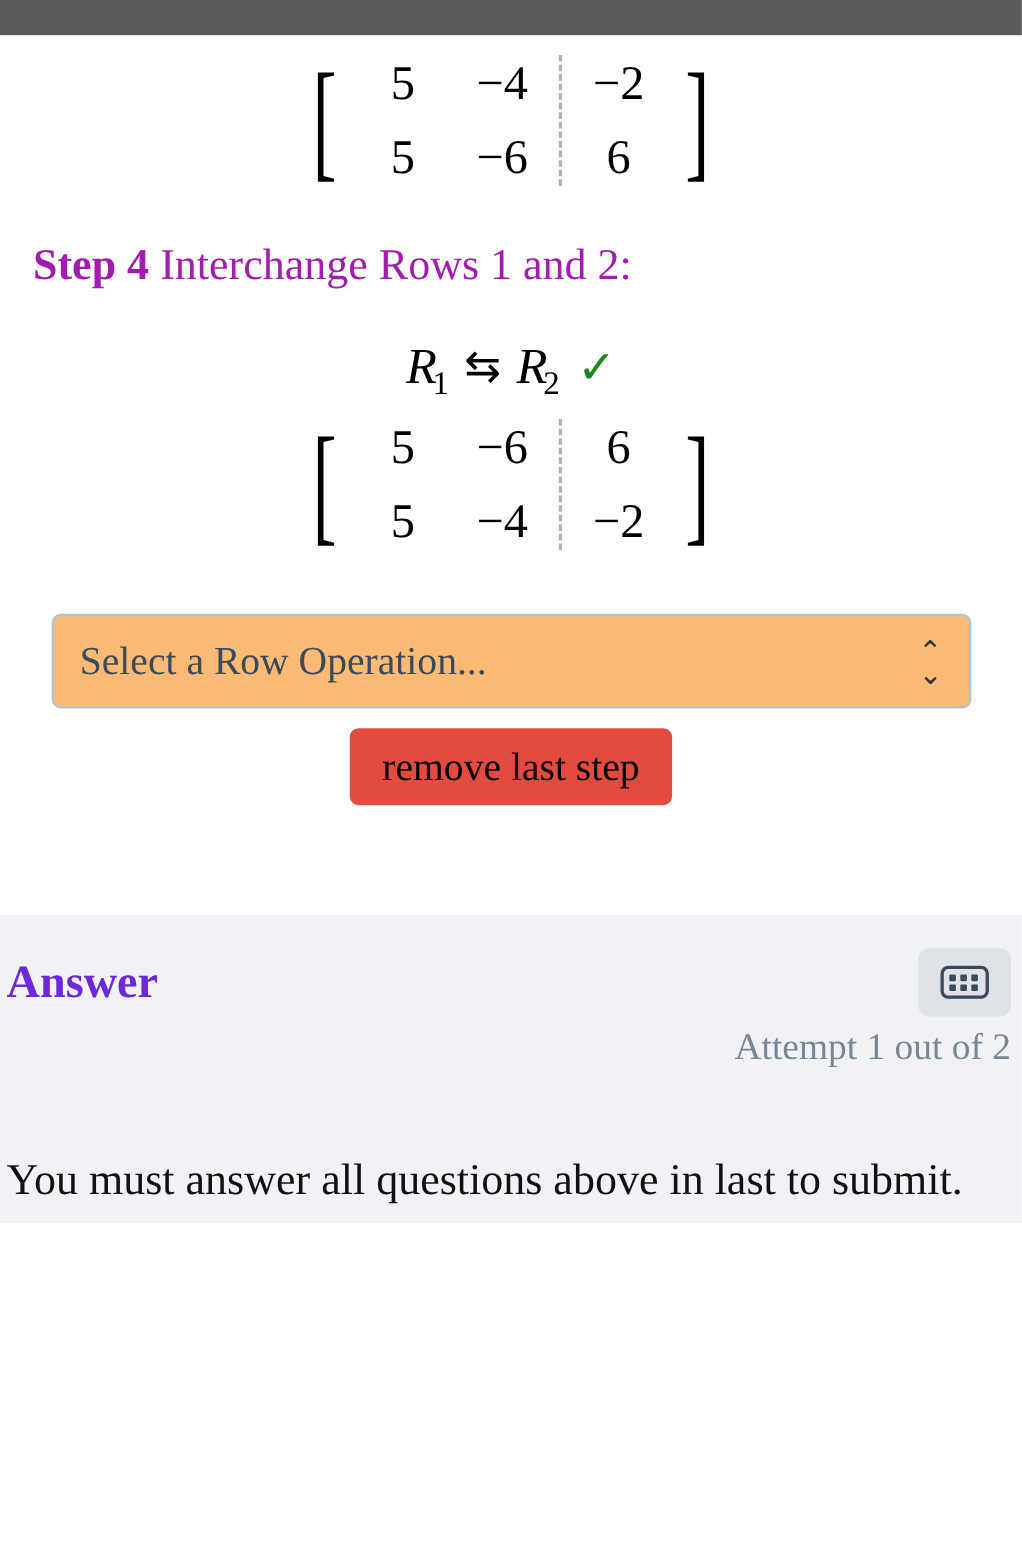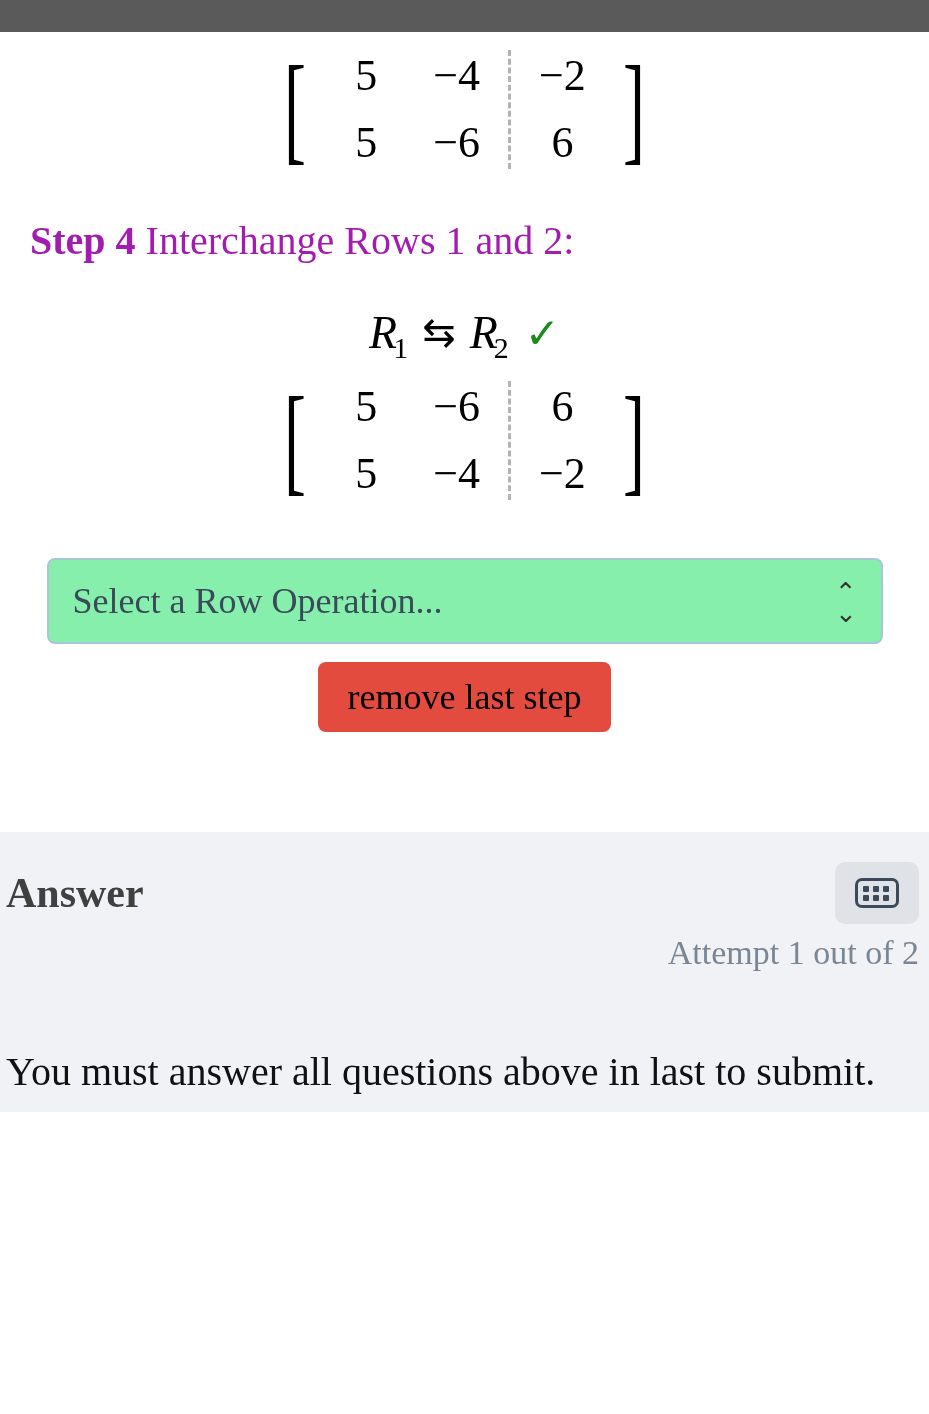--- a/index.html
+++ b/index.html
@@ -104,21 +104,21 @@
   }
   .select-box {
     display: flex;
     justify-content: space-between;
     align-items: center;
     border: 2px solid #a8c5da;
     border-radius: 8px;
     padding: 20px 24px;
     font-size: 36px;
     color: #3a4a5a;
-    background: #86efac;
+    background: #fdba74;
     cursor: pointer;
   }
   .chevrons {
     font-size: 26px;
     line-height: 0.6;
     color: #333;
     display: flex;
     flex-direction: column;
     align-items: center;
   }
@@ -144,21 +144,21 @@
     padding: 30px 10px 10px 6px;
   }
   .answer-header {
     display: flex;
     justify-content: space-between;
     align-items: center;
   }
   .answer-title {
     font-size: 42px;
     font-weight: 700;
-    color: #404040;
+    color: #6d28d9;
     text-align: center;
   }
   .kb-btn {
     background: #dfe3e8;
     border: none;
     border-radius: 10px;
     padding: 16px 20px;
     cursor: pointer;
     display: flex;
     align-items: center;

